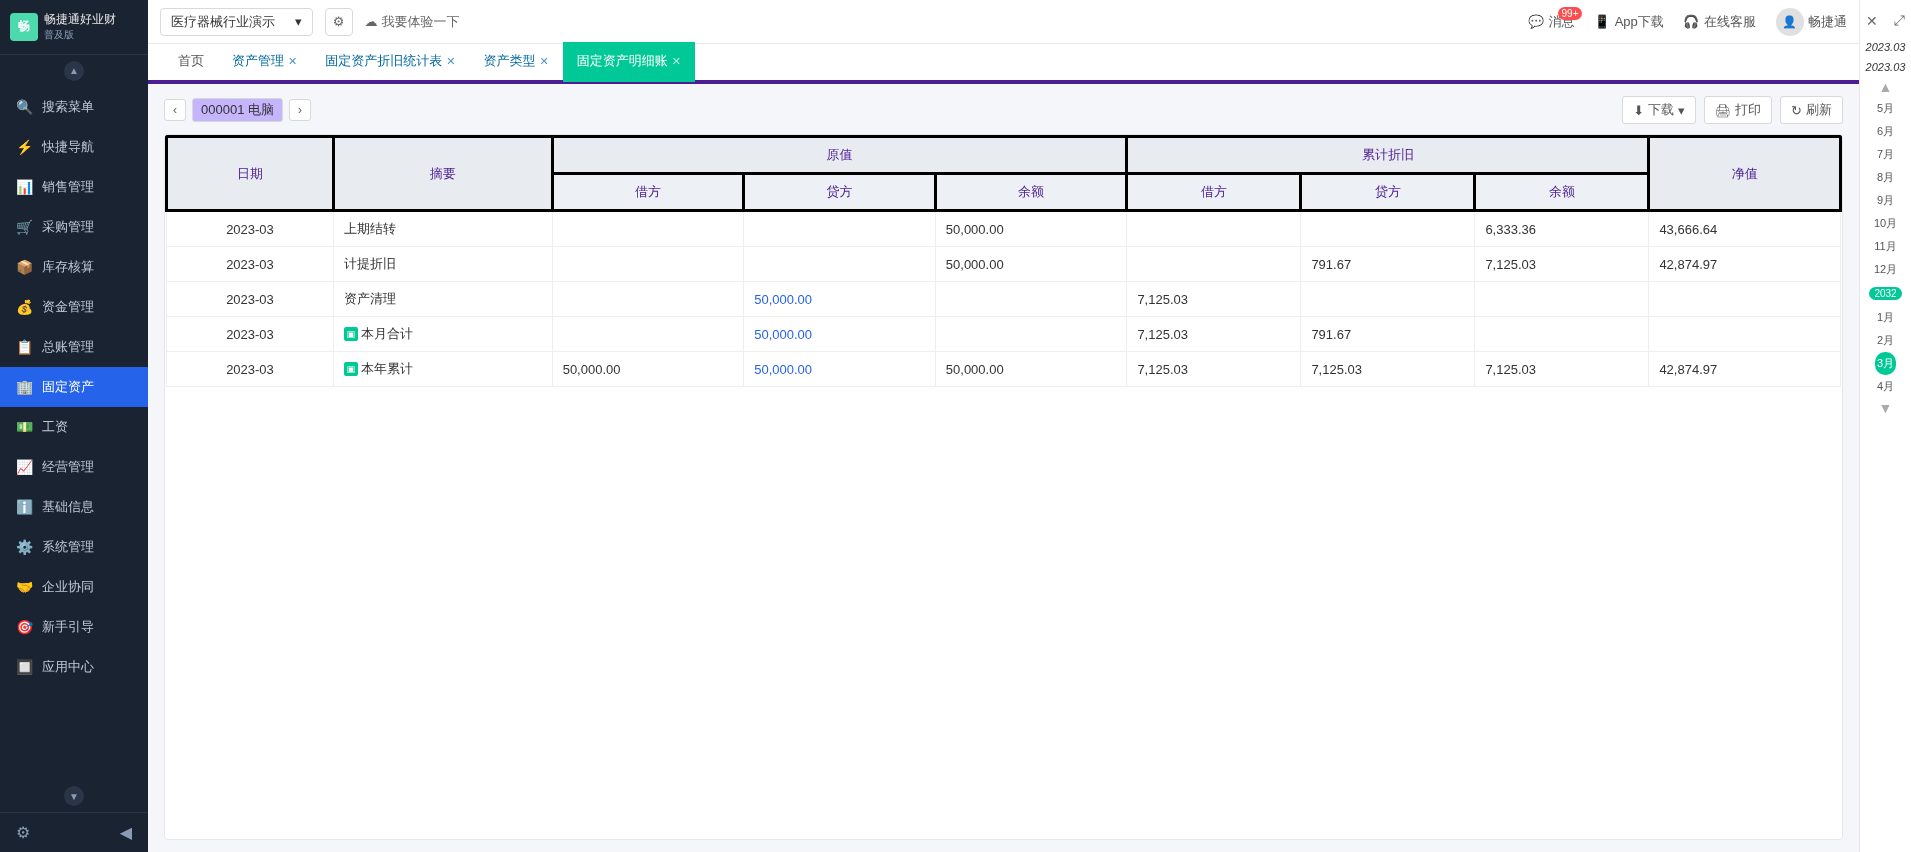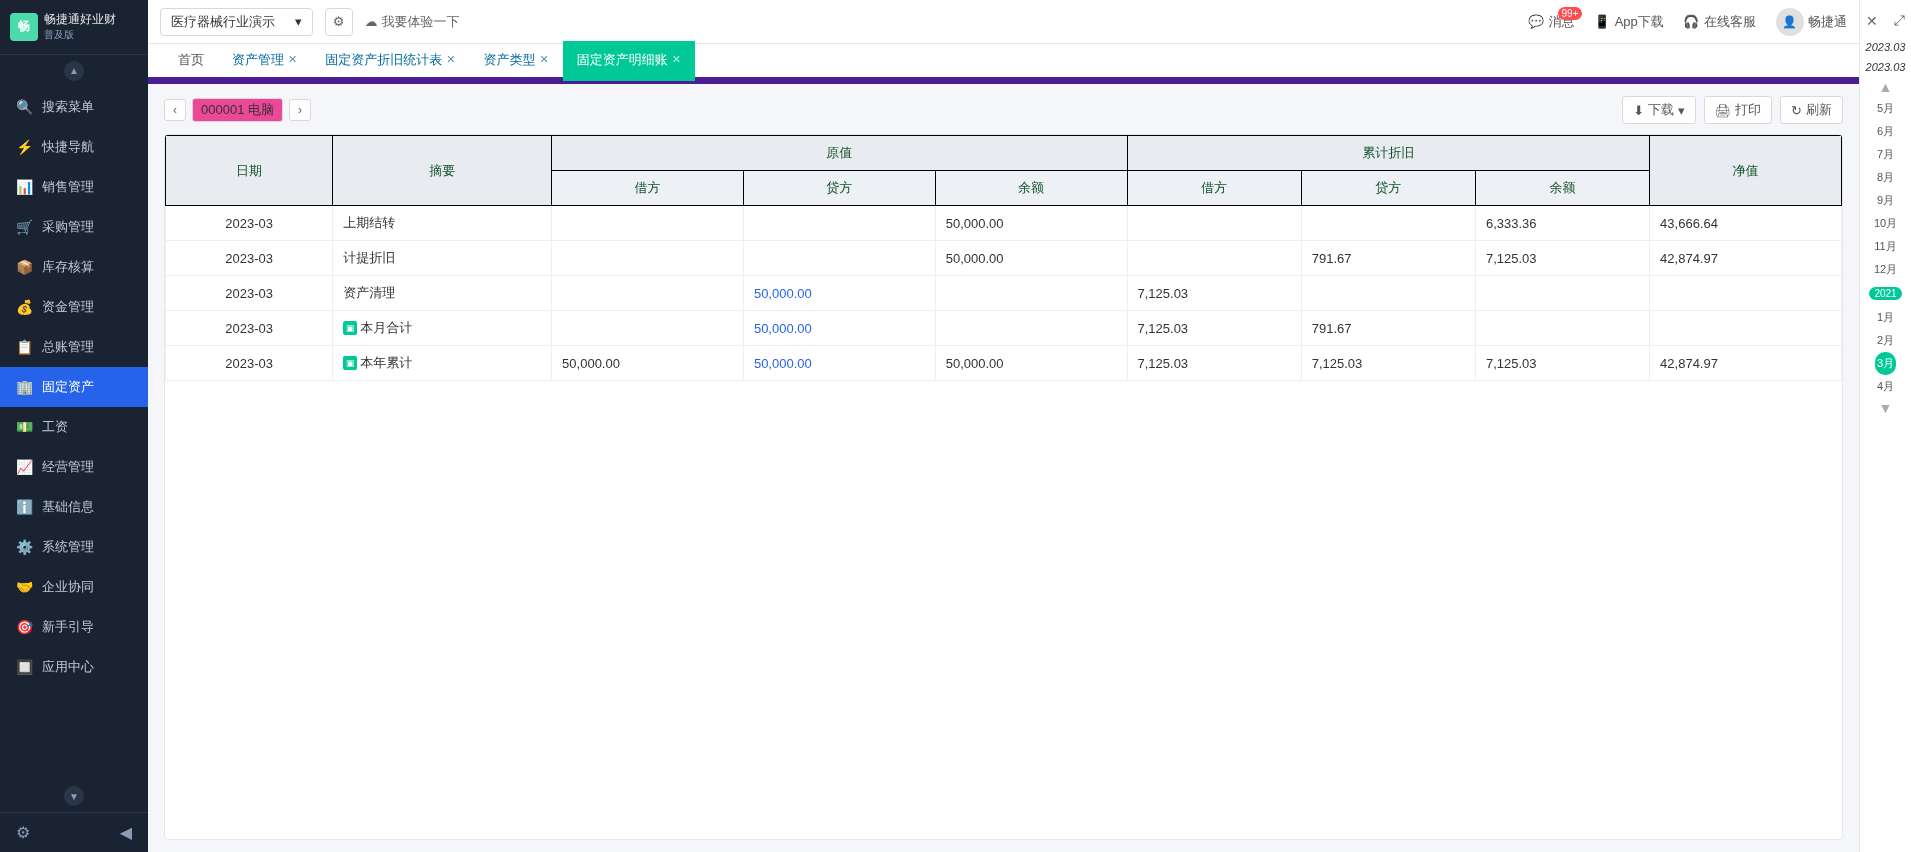--- a/index.html
+++ b/index.html
@@ -127,21 +127,21 @@
       width: 28px; height: 28px;
       background: #e0e0e0;
       border-radius: 50%;
       display: flex; align-items: center; justify-content: center;
       color: #666; font-size: 12px;
     }
 
     
     .tabs-bar {
       background: #fff;
-      border-bottom: 7px solid #4c1d95;
+      border-bottom: 4px solid #4c1d95;
       display: flex;
       align-items: center;
       padding: 0 16px;
       height: 40px;
     }
     .tab {
       height: 40px;
       display: flex; align-items: center; gap: 4px;
       padding: 0 14px;
       cursor: pointer;
@@ -185,21 +185,21 @@
       border-radius: 3px;
       background: #fff;
       display: flex; align-items: center; justify-content: center;
       cursor: pointer; color: #666; font-size: 12px;
     }
     .asset-code-box {
       border: 1px solid #d9d9d9;
       border-radius: 3px;
       padding: 2px 8px;
       font-size: 13px;
-      background: #ec4899;
+      background: #c4b5fd;
       color: #333;
     }
     .action-btns { display: flex; align-items: center; gap: 8px; }
     .action-btn {
       display: flex; align-items: center; gap: 4px;
       padding: 4px 10px;
       border: 1px solid #d9d9d9;
       border-radius: 3px;
       background: #fff;
       cursor: pointer; font-size: 13px; color: #555;
@@ -216,22 +216,22 @@
     table {
       width: 100%;
       border-collapse: collapse;
       font-size: 13px;
     }
     thead tr th {
       background: #e8ecf0;
       padding: 8px 10px;
       text-align: center;
       font-weight: 500;
-      color: #14532d;
-      border: 1px solid #000000;
+      color: #4c1d95;
+      border: 3px solid #000000;
       white-space: nowrap;
     }
     thead tr.sub-header th {
       background: #edf0f4;
       font-weight: 400;
     }
     tbody tr td {
       padding: 8px 10px;
       text-align: center;
       color: #333;
@@ -578,21 +578,21 @@
       <div class="month-label">6月</div>
       <div class="month-label">7月</div>
       <div class="month-label">8月</div>
       <div class="month-label">9月</div>
       <div class="month-label">10月</div>
       <div class="month-label">11月</div>
       <div class="month-label">12月</div>
     </div>
 
   <div style="text-align:center;margin:4px 0;">
-    <span class="year-badge">2021</span>
+    <span class="year-badge">2032</span>
   </div>
 
   <div id="months-lower">
       <div class="month-label">1月</div>
       <div class="month-label">2月</div>
       <div class="month-label active">3月</div>
       <div class="month-label">4月</div>
     </div>
 
   <div style="padding:2px 0;">

